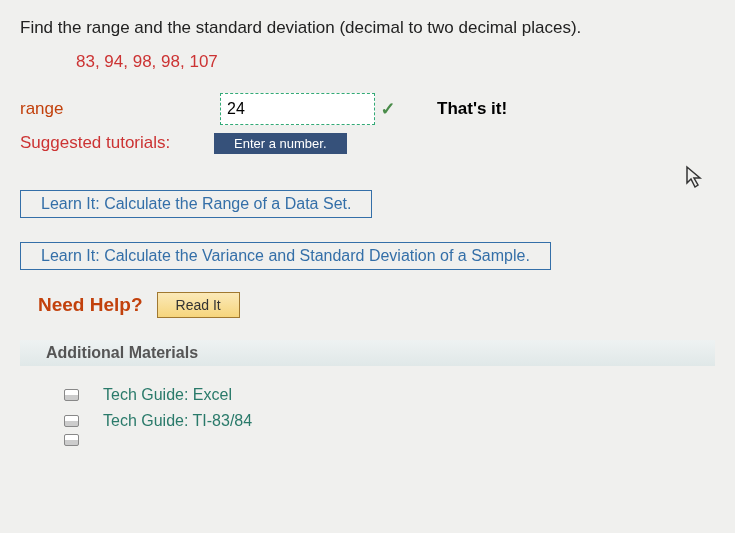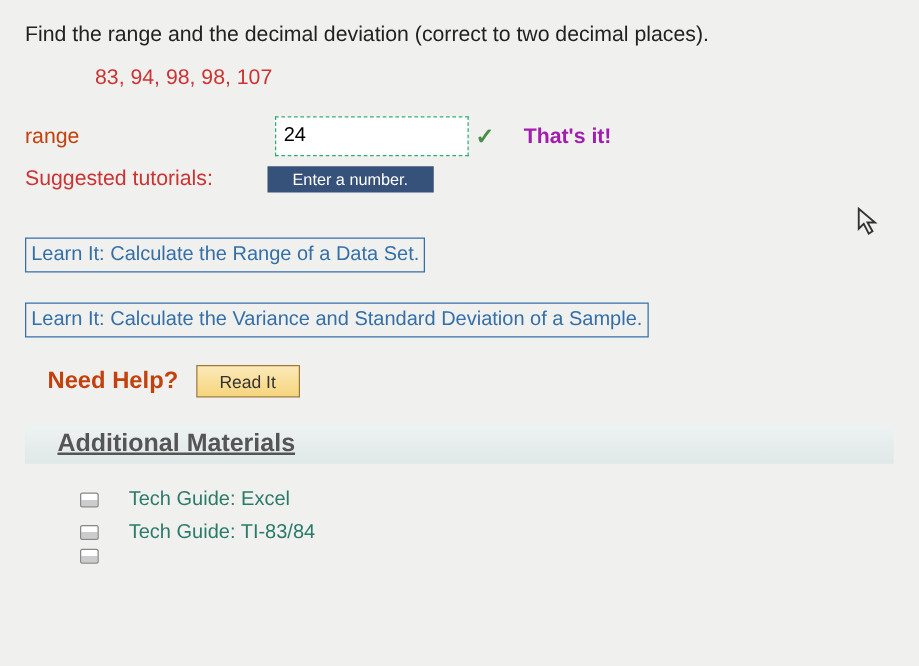--- a/index.html
+++ b/index.html
@@ -44,38 +44,38 @@
     .input.wrong { border: 1px dashed #c66; }
     .mark {
       width: 26px;
       text-align: center;
       font-size: 18px;
       font-weight: bold;
     }
     .mark.correct { color: #4a8c4a; }
     .mark.incorrect { color: #c33; }
     .feedback {
-      color: #a21caf;
+      color: #000000;
       font-size: 17px;
       font-weight: bold;
-      margin-left: 18px;
+      margin-left: 36px;
     }
     .tooltip {
       position: relative;
       left: -6px;
       background: #36517a;
       color: #fff;
       font-size: 13px;
       padding: 3px 20px;
       white-space: nowrap;
     }
     .link-box {
       display: inline-block;
       border: 1px solid #346fa8;
-      padding: 4px 4px;
+      padding: 4px 20px;
       color: #346fa8;
       font-size: 16px;
       margin-top: 24px;
       background: #f0f0ee;
     }
     .help-row {
       margin-top: 22px;
       margin-left: 18px;
       display: flex;
       align-items: center;
@@ -94,26 +94,25 @@
       color: #333;
       cursor: pointer;
     }
     .additional {
       margin-top: 22px;
       margin-left: 26px;
     }
     .additional-heading {
       font-weight: bold;
       color: #555;
-      font-size: 20px;
+      font-size: 16px;
       background: linear-gradient(#eef2f2, #e0e8e8);
       padding: 4px 0;
       margin-left: -26px;
       padding-left: 26px;
-      text-decoration: underline;
     }
     .mat-list { margin-top: 16px; margin-left: 18px; }
     .mat-item {
       color: #2a7a6a;
       font-size: 16px;
       display: flex;
       align-items: center;
       gap: 24px;
       line-height: 26px;
     }
@@ -128,21 +127,21 @@
       position: absolute;
       right: 30px;
       top: 165px;
       font-size: 22px;
       color: #333;
     }
   </style>
 </head>
 <body>
 
-<div class="question">Find the range and the decimal deviation (correct to two decimal places).</div>
+<div class="question">Find the range and the standard deviation (decimal to two decimal places).</div>
 <div class="data-set">83, 94, 98, 98, 107</div>
 
 <div class="rows">
   <div class="row">
     <div class="label">range</div>
     <input class="input" value="24" style="">
     <span class="mark correct">✓</span>
     <span class="feedback">That's it!</span>
   </div>
   <div class="row">

